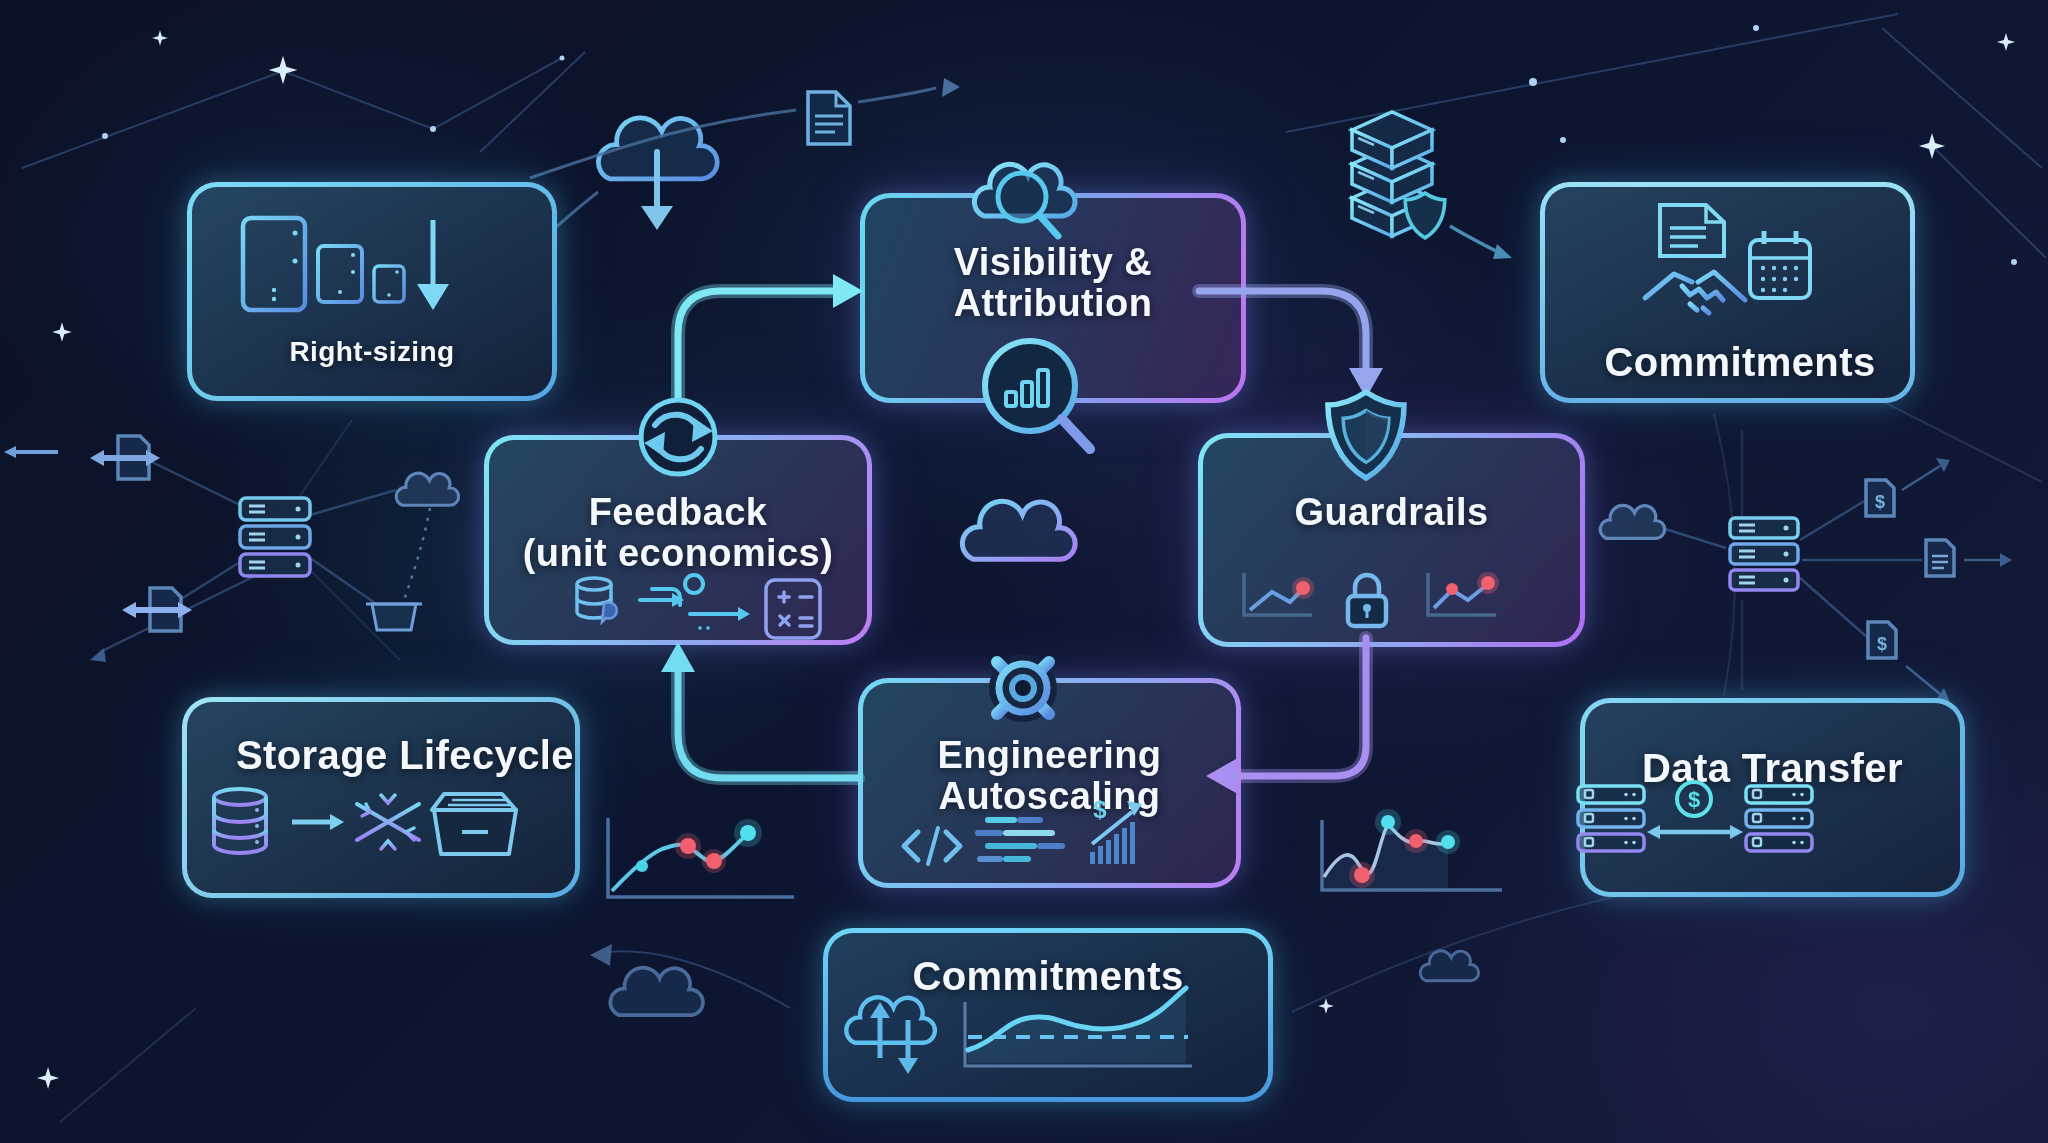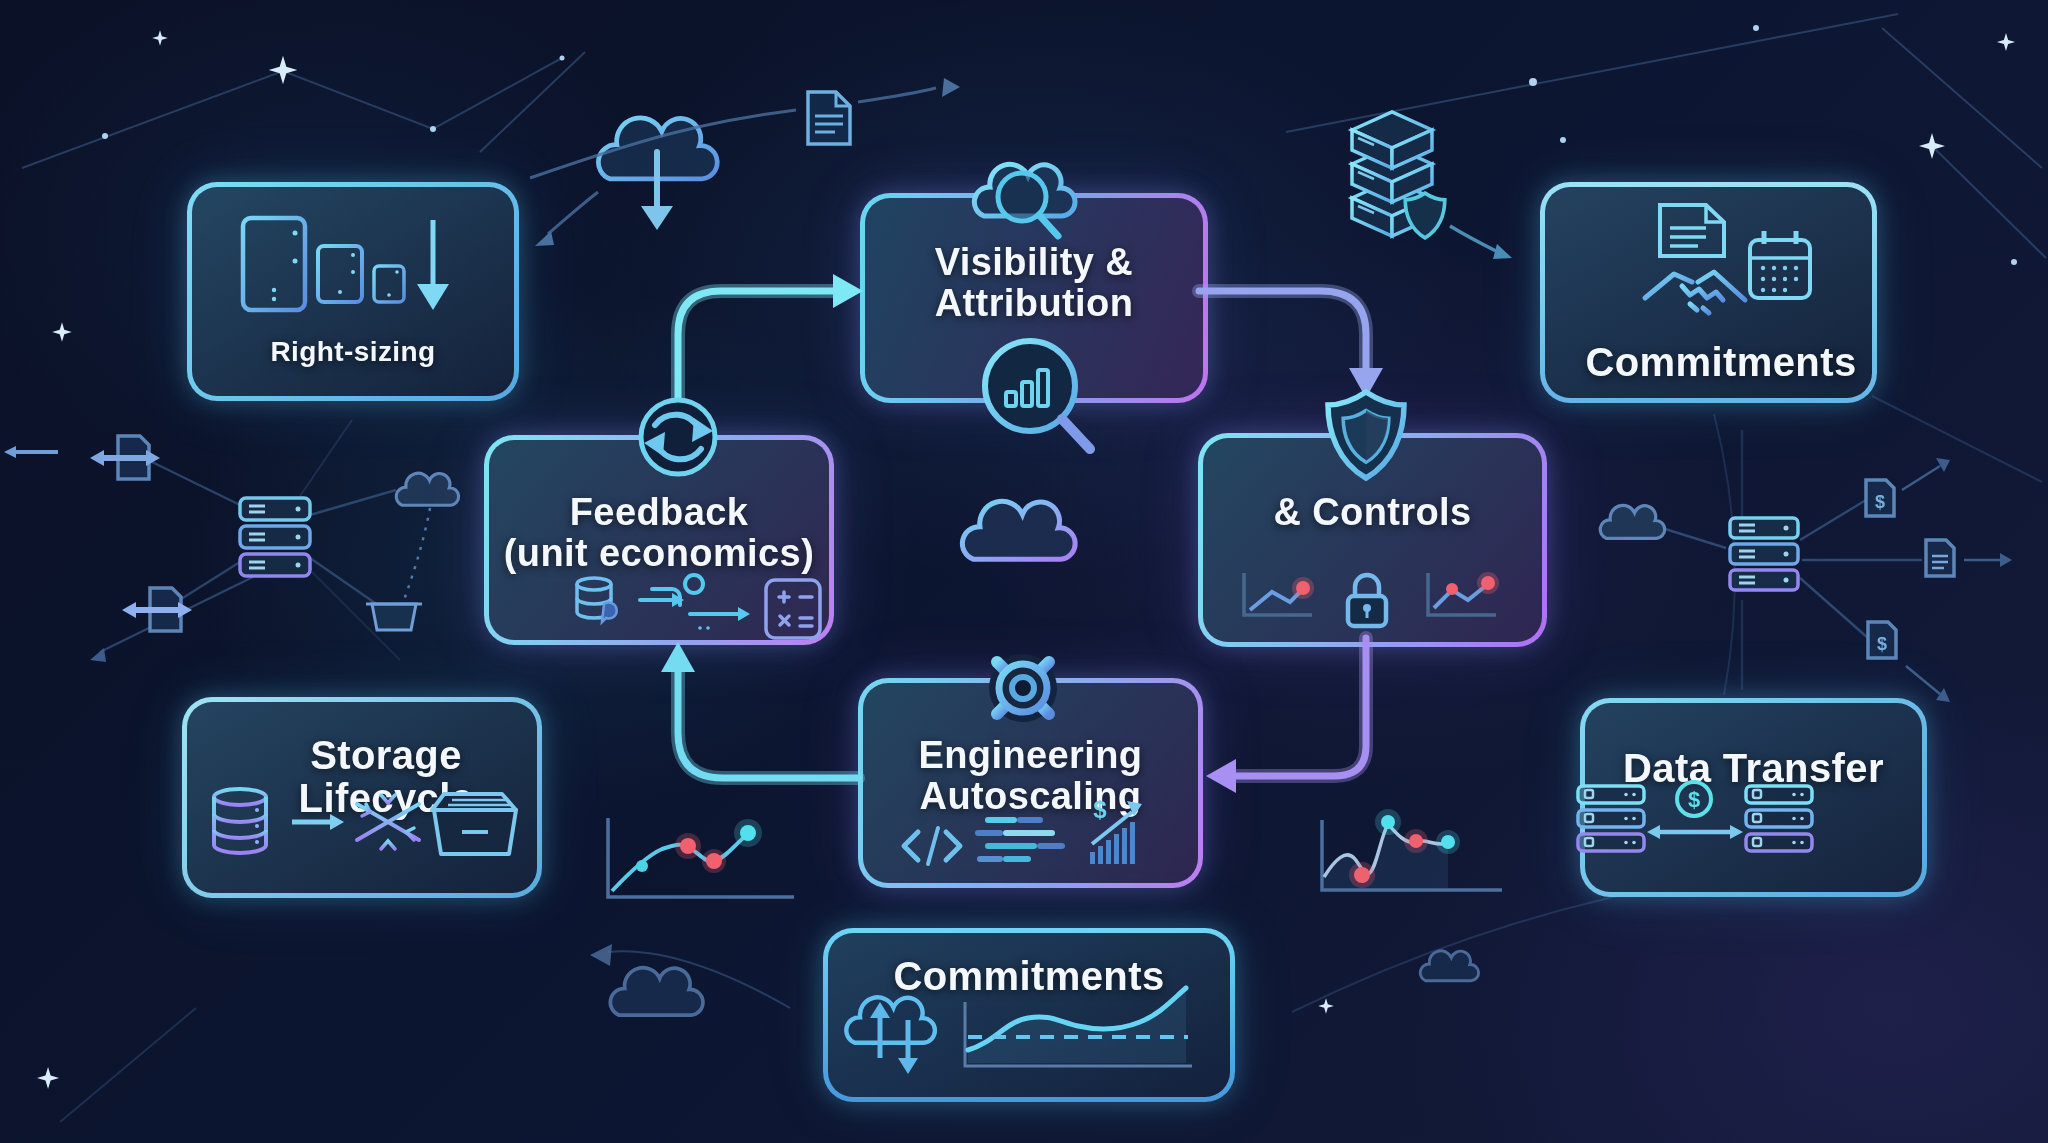--- a/index.html
+++ b/index.html
@@ -13,20 +13,21 @@
       radial-gradient(700px 520px at 92% 88%, rgba(110,70,190,.14), transparent 70%),
       radial-gradient(500px 380px at 15% 20%, rgba(40,90,160,.12), transparent 70%),
       linear-gradient(135deg,#0b1126 0%,#0c1530 45%,#121a38 100%);
   }
   svg{position:absolute;left:0;top:0;pointer-events:none;}
   #decor{z-index:1;}
   #icons{z-index:3;}
   .node{
     position:absolute;z-index:2;border-radius:30px;border:5px solid transparent;
     box-shadow:0 0 24px rgba(85,195,240,.30),0 0 64px rgba(85,195,240,.12);
+    padding-left:38px;
   }
   .node.purple{box-shadow:0 0 24px rgba(120,150,245,.30),0 0 64px rgba(150,110,240,.16);}
   .lbl{
     position:absolute;left:0;right:0;text-align:center;font-weight:bold;color:#f4f8fc;
     letter-spacing:.4px;text-shadow:0 2px 9px rgba(0,0,0,.6);line-height:1.08;
   }
 </style>
 </head>
 <body>
 
@@ -301,21 +302,21 @@
               background:linear-gradient(135deg,rgba(30,62,88,.95),rgba(40,34,74,.95)) padding-box,linear-gradient(110deg,#7ee6f4,#8fa8f0 60%,#bd7ef2) border-box;">
     <div class="lbl" style="top:52px;font-size:38px;">
       <div>Feedback</div>
         <div>(unit economics)</div>
     </div>
   </div>
 
   <div class="node purple" style="left:1198px;top:433px;width:339px;height:204px;
               background:linear-gradient(135deg,rgba(30,62,88,.95),rgba(40,34,74,.95)) padding-box,linear-gradient(110deg,#7ee6f4,#8fa8f0 55%,#b06ef2) border-box;">
     <div class="lbl" style="top:54px;font-size:38px;">
-        <div>&amp; Controls</div>
+      <div>Guardrails</div>
     </div>
   </div>
 
   <div class="node" style="left:182px;top:697px;width:350px;height:191px;
               background:linear-gradient(150deg,rgba(30,60,88,.95),rgba(18,28,52,.96)) padding-box,linear-gradient(140deg,#a0e4f4,#58aade) border-box;">
     <div class="lbl" style="top:32px;font-size:40px;margin-left:48px;">Storage Lifecycle</div>
   </div>
 
   <div class="node purple" style="left:858px;top:678px;width:335px;height:200px;
               background:linear-gradient(135deg,rgba(30,62,88,.95),rgba(38,33,72,.95)) padding-box,linear-gradient(110deg,#74d8f2,#8ea6f0 60%,#bd7cf2) border-box;">

